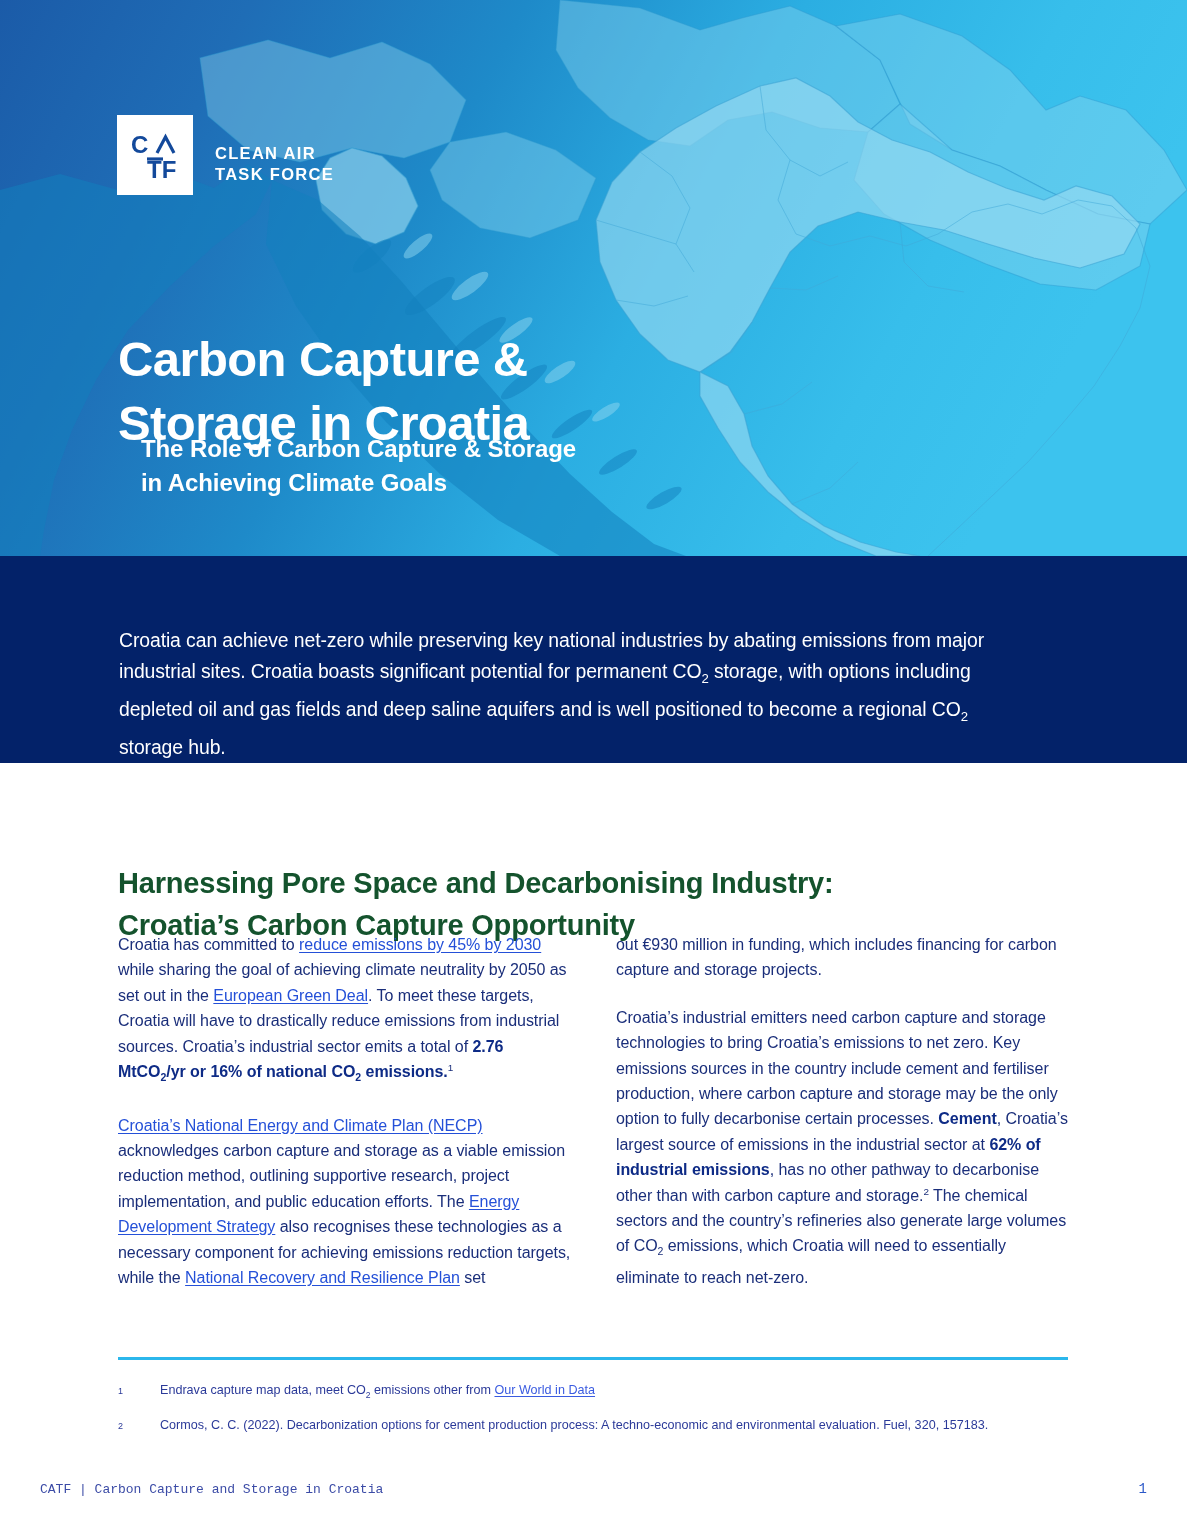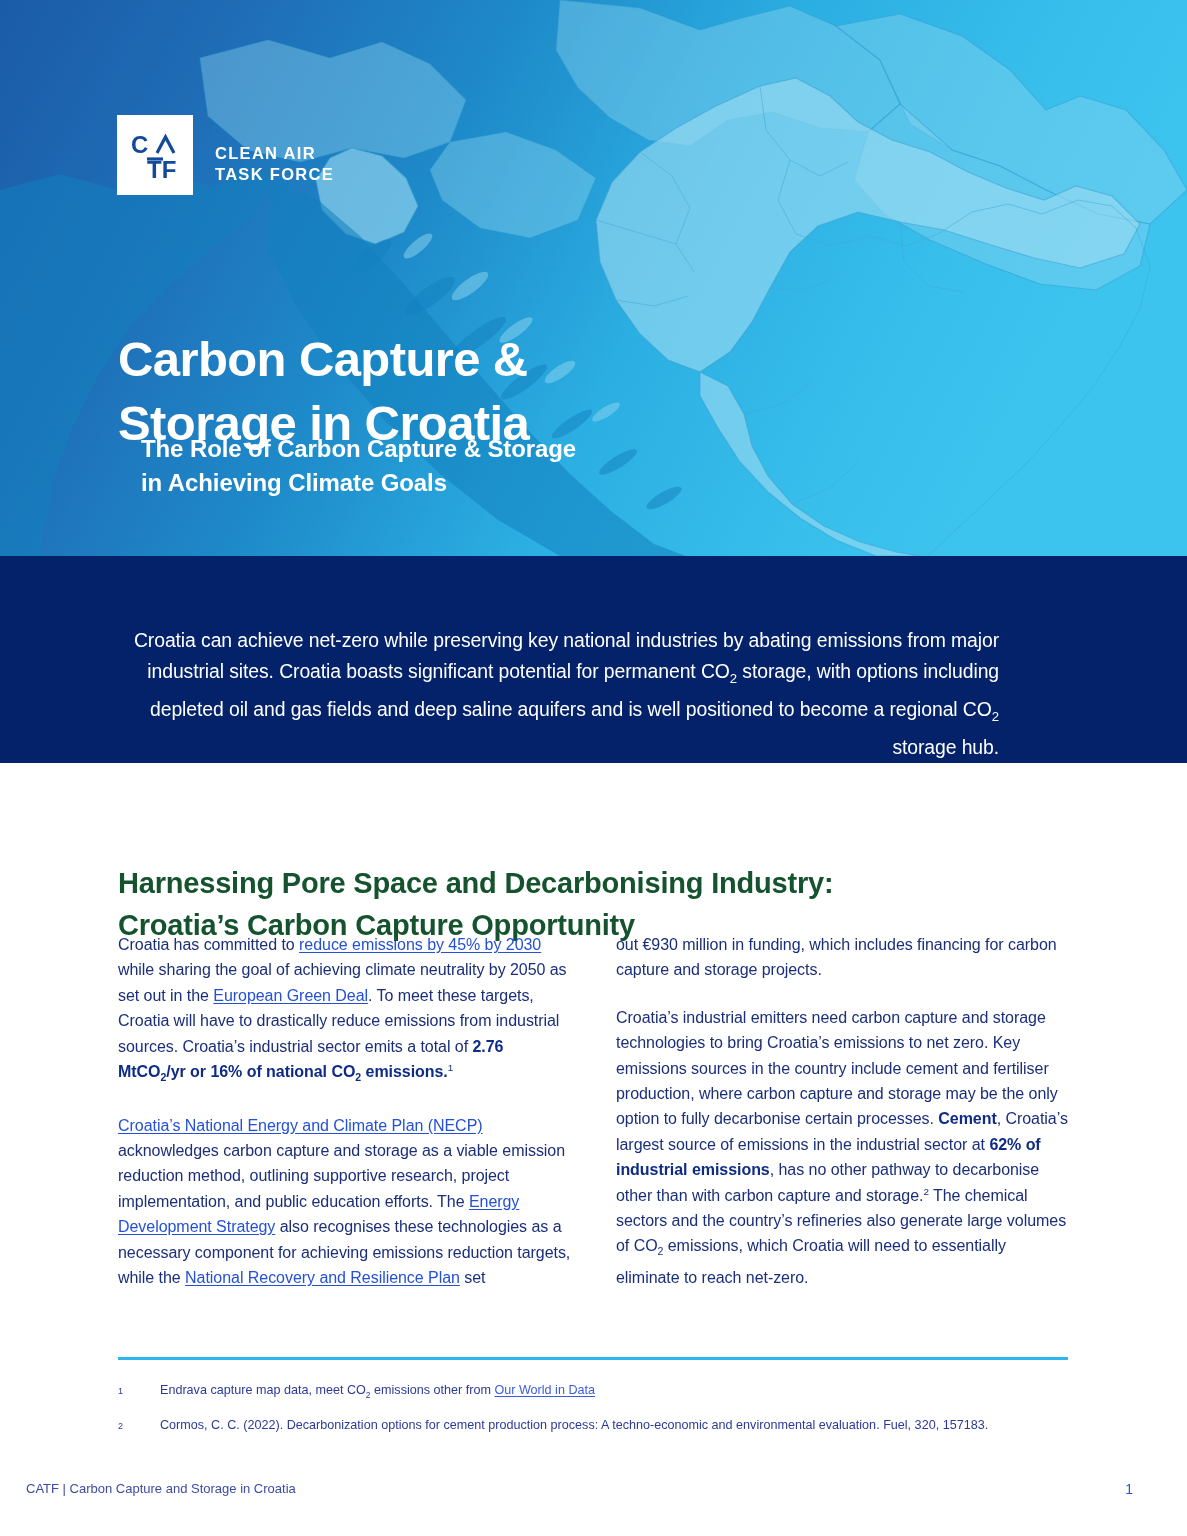--- a/index.html
+++ b/index.html
@@ -99,21 +99,20 @@
   }
   .intro-text {
     position: absolute;
     left: 119px;
     top: 50px;
     width: 880px;
     color: #ffffff;
     font-size: 19.4px;
     line-height: 30.3px;
     letter-spacing: -0.1px;
-    text-align: right;
   }
   .intro-text sub { font-size: 0.68em; }
 
   
   .section-heading {
     position: absolute;
     left: 118px;
     top: 838px;
     width: 900px;
     color: #14532d;
@@ -184,29 +183,30 @@
     color: #3A5BE0;
     text-decoration: underline;
     text-underline-offset: 2px;
     text-align: center;
   }
   .fn sub { font-size: 0.68em; }
 
   
   .page-footer {
     position: absolute;
-    left: 26px;
+    left: 40px;
     top: 1481px;
     width: 1107px;
     display: flex;
     justify-content: space-between;
-    align-items: flex-start;
+    align-items: center;
     color: #3B4BA6;
     font-size: 13px;
     letter-spacing: 0px;
+    font-family: Liberation Mono, monospace;
   }
   .page-num { color: #2B58C8; font-size: 14px; }
 </style>
 </head>
 <body>
 
 <div class="page">
 
   <div class="hero">
 

